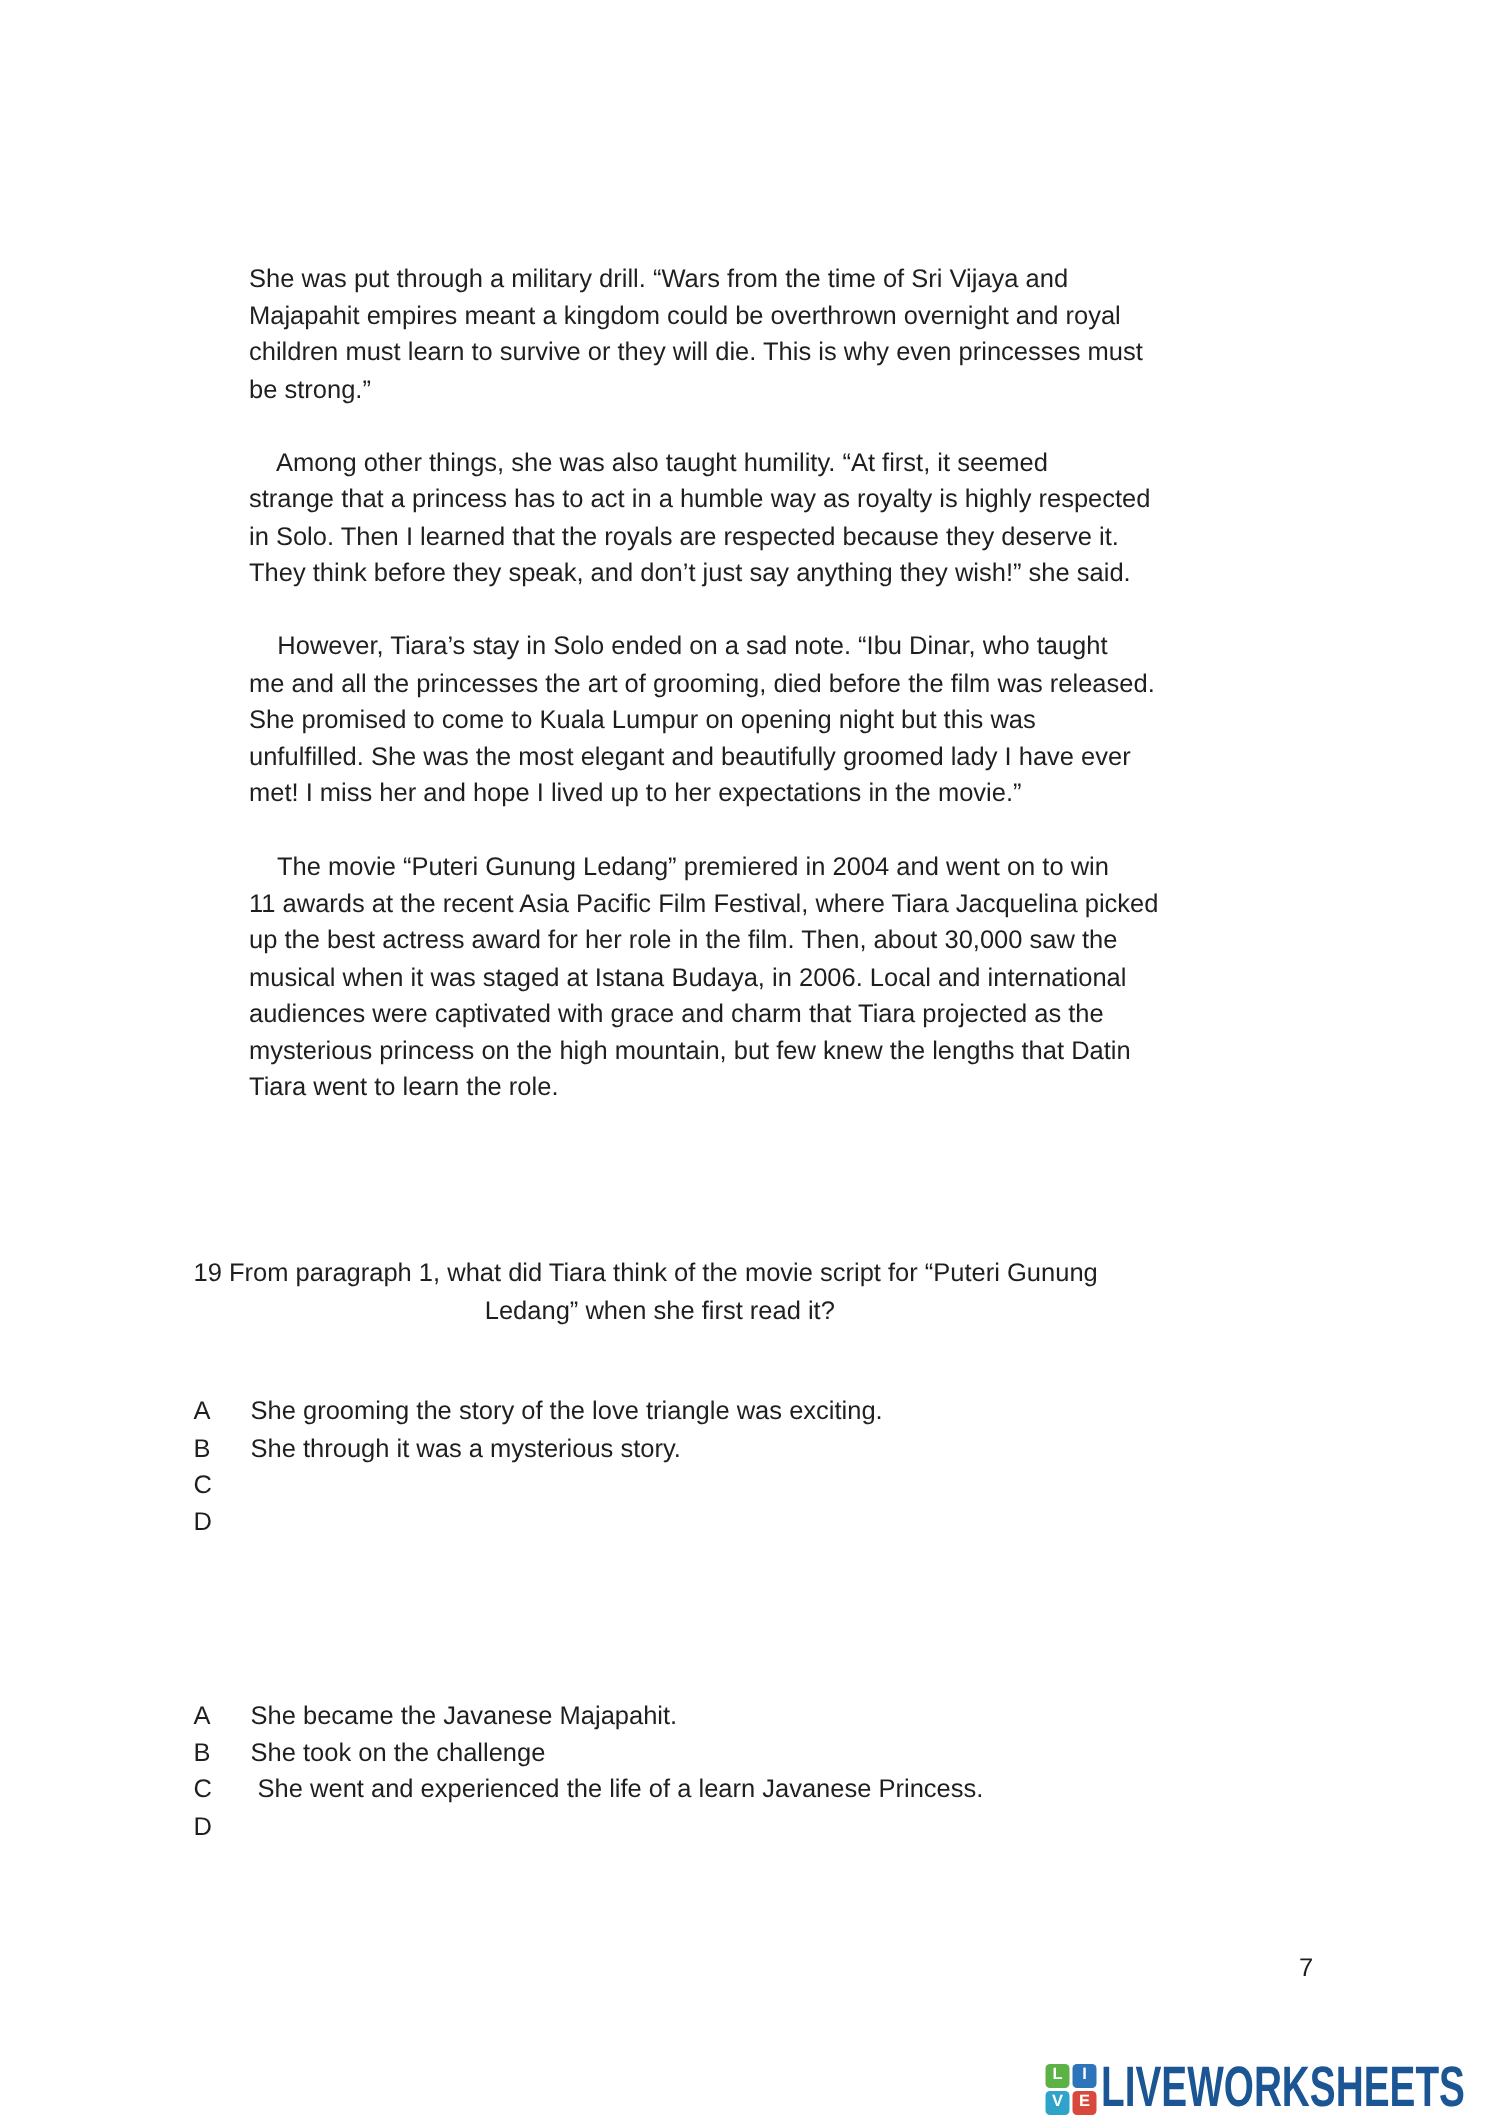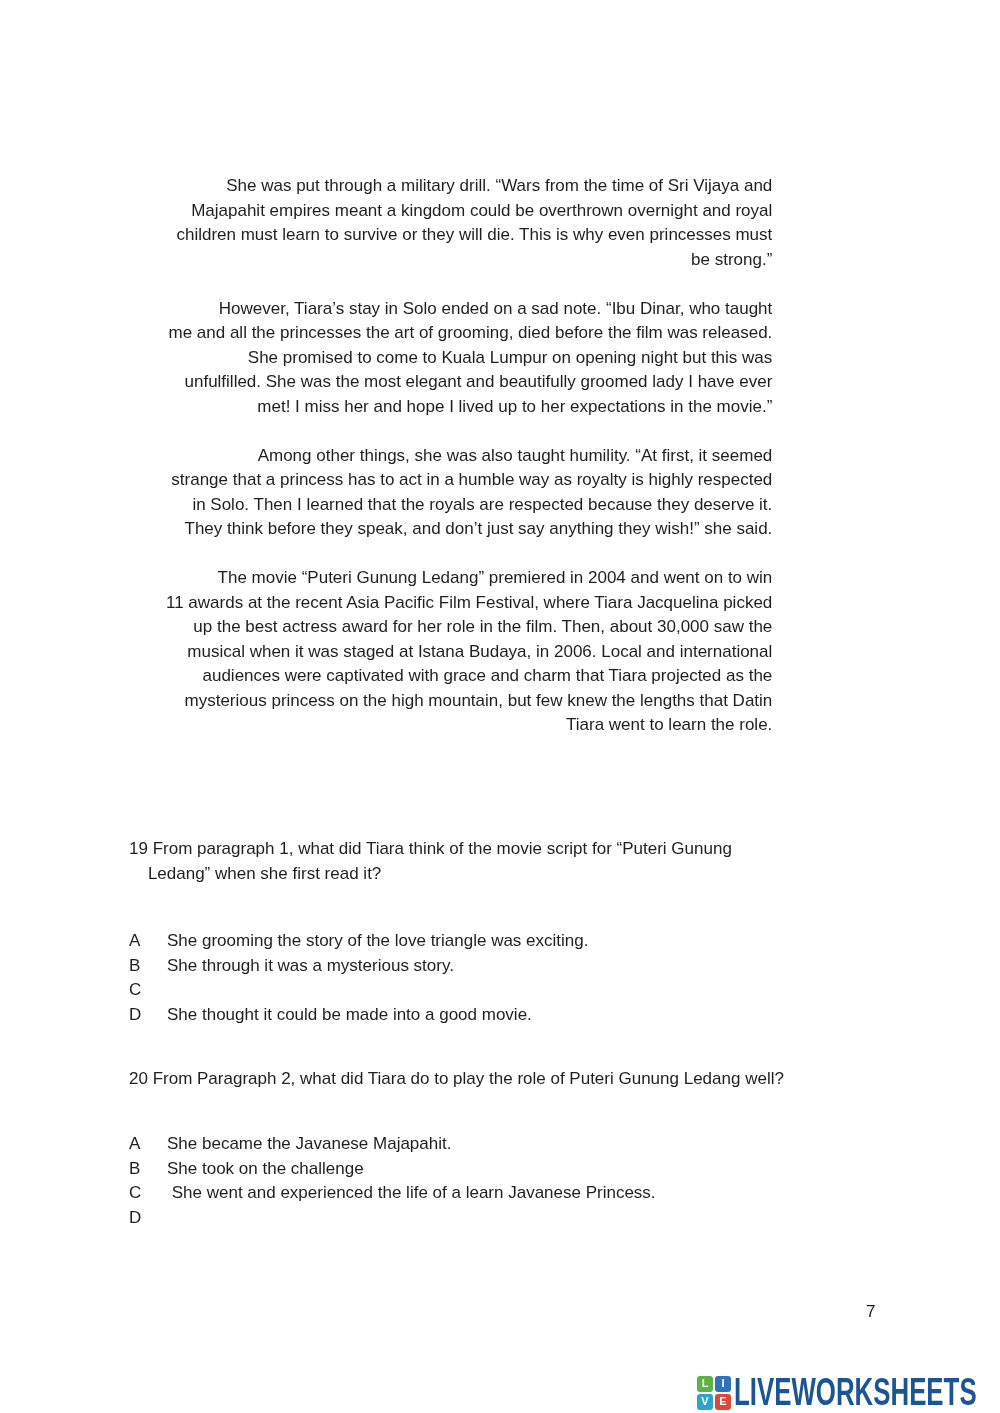--- a/index.html
+++ b/index.html
@@ -12,29 +12,28 @@
     overflow: hidden;
   }
   .page { position: absolute; inset: 0; }
 
   .passage { position: absolute; left: 166px; top: 174px; }
   .para {
     margin: 0 0 24.5px 0;
     font-size: 17px;
     line-height: 24.5px;
     white-space: pre;
-    text-align: right;
   }
 
   .question {
     position: absolute; left: 129px;
     font-size: 17px; line-height: 24.5px;
     white-space: pre;
   }
-  #q19 { top: 837px; }
+  #q19 { top: 837px; text-align: center; }
   #q20 { top: 1067px; }
 
   .options { position: absolute; left: 129px; }
   #opts19 { top: 929px; }
   #opts20 { top: 1132px; }
   .opt { display: flex; font-size: 17px; line-height: 24.5px; cursor: pointer; }
   .opt .letter { flex: 0 0 38px; width: 38px; }
   .opt .otext { white-space: pre; }
 
   .pagenum {
@@ -81,29 +80,29 @@
 </head>
 <body>
 
 <div class="page">
 
   <div class="passage">
     <p class="para">She was put through a military drill. “Wars from the time of Sri Vijaya and
 Majapahit empires meant a kingdom could be overthrown overnight and royal
 children must learn to survive or they will die. This is why even princesses must
 be strong.”</p>
+    <p class="para">    Among other things, she was also taught humility. “At first, it seemed
+strange that a princess has to act in a humble way as royalty is highly respected
+in Solo. Then I learned that the royals are respected because they deserve it.
+They think before they speak, and don’t just say anything they wish!” she said.</p>
     <p class="para">    However, Tiara’s stay in Solo ended on a sad note. “Ibu Dinar, who taught
 me and all the princesses the art of grooming, died before the film was released.
 She promised to come to Kuala Lumpur on opening night but this was
 unfulfilled. She was the most elegant and beautifully groomed lady I have ever
 met! I miss her and hope I lived up to her expectations in the movie.”</p>
-    <p class="para">    Among other things, she was also taught humility. “At first, it seemed
-strange that a princess has to act in a humble way as royalty is highly respected
-in Solo. Then I learned that the royals are respected because they deserve it.
-They think before they speak, and don’t just say anything they wish!” she said.</p>
     <p class="para">    The movie “Puteri Gunung Ledang” premiered in 2004 and went on to win
 11 awards at the recent Asia Pacific Film Festival, where Tiara Jacquelina picked
 up the best actress award for her role in the film. Then, about 30,000 saw the
 musical when it was staged at Istana Budaya, in 2006. Local and international
 audiences were captivated with grace and charm that Tiara projected as the
 mysterious princess on the high mountain, but few knew the lengths that Datin
 Tiara went to learn the role.</p>
   </div>
 
   <div id="q19" class="question">19 From paragraph 1, what did Tiara think of the movie script for “Puteri Gunung
@@ -116,25 +115,23 @@
     </div>
     <div class="opt">
       <span class="letter">B</span>
       <span class="otext">She through it was a mysterious story.</span>
     </div>
     <div class="opt">
       <span class="letter">C</span>
     </div>
     <div class="opt">
       <span class="letter">D</span>
-      <span class="otext">She thought it could be made into a good movie.</span>
     </div>
   </div>
 
-  <div id="q20" class="question">20 From Paragraph 2, what did Tiara do to play the role of Puteri Gunung Ledang well?</div>
 
   <div id="opts20" class="options">
     <div class="opt">
       <span class="letter">A</span>
       <span class="otext">She became the Javanese Majapahit.</span>
     </div>
     <div class="opt">
       <span class="letter">B</span>
       <span class="otext">She took on the challenge</span>
     </div>

